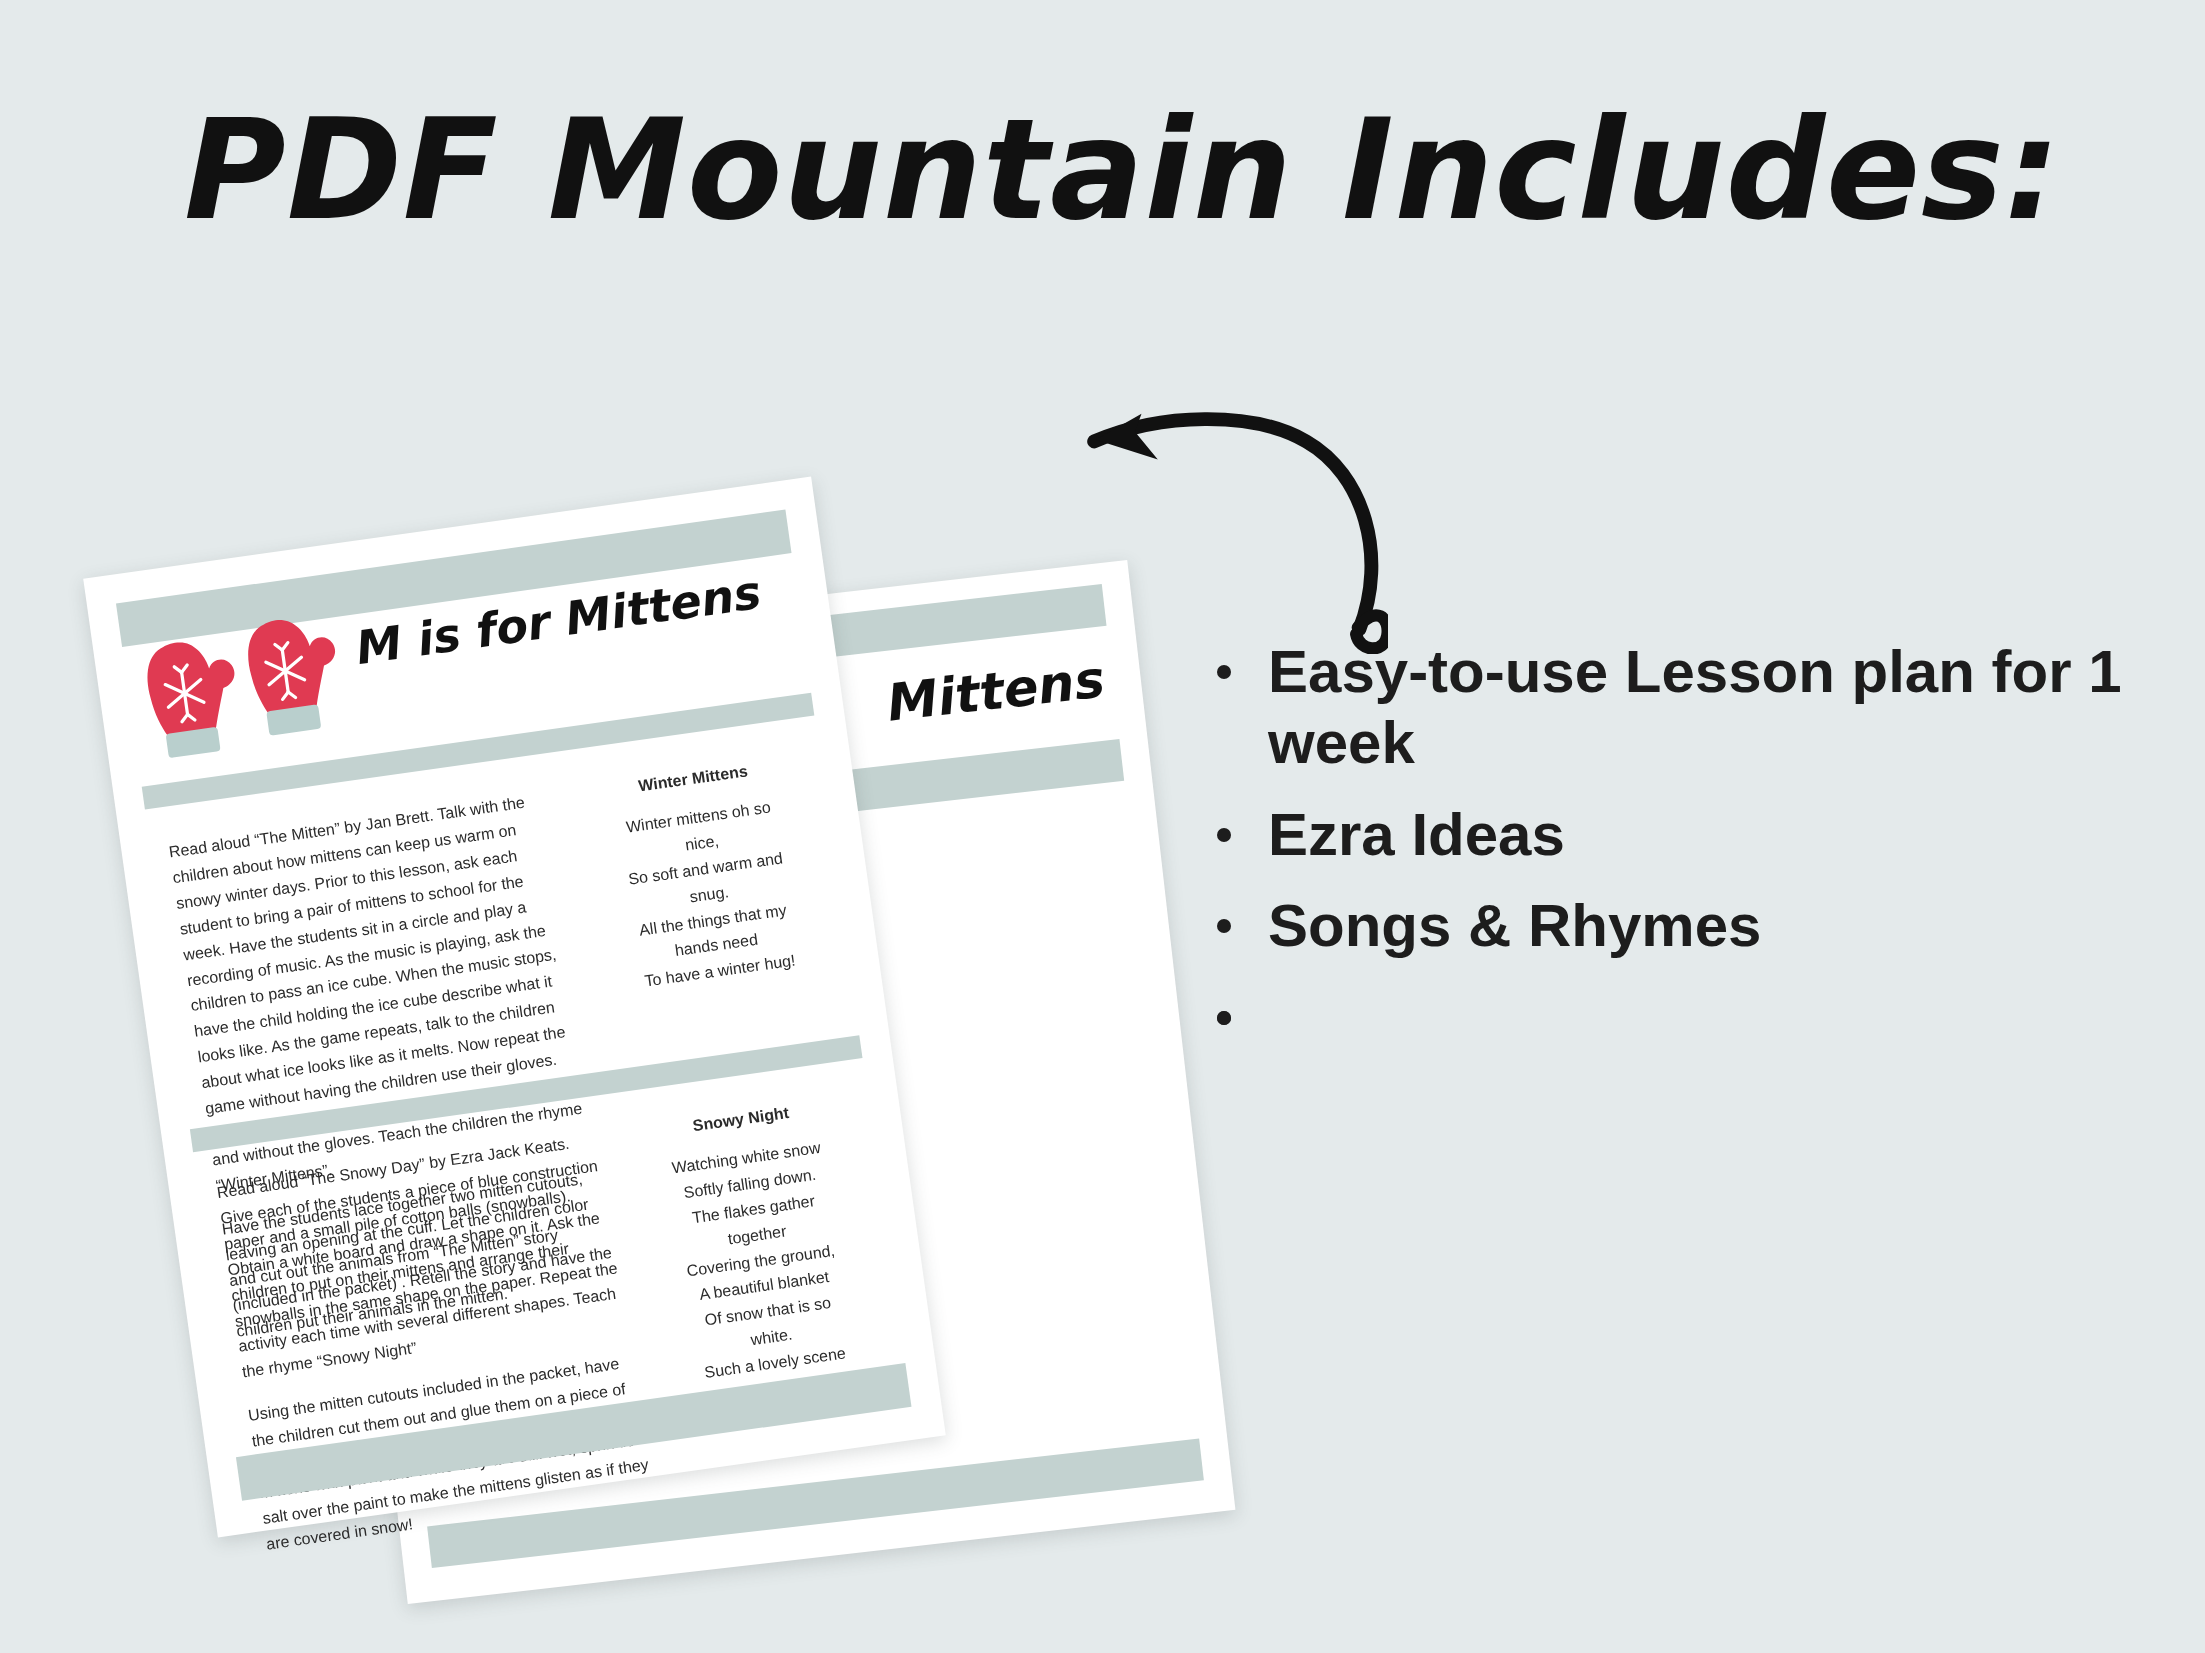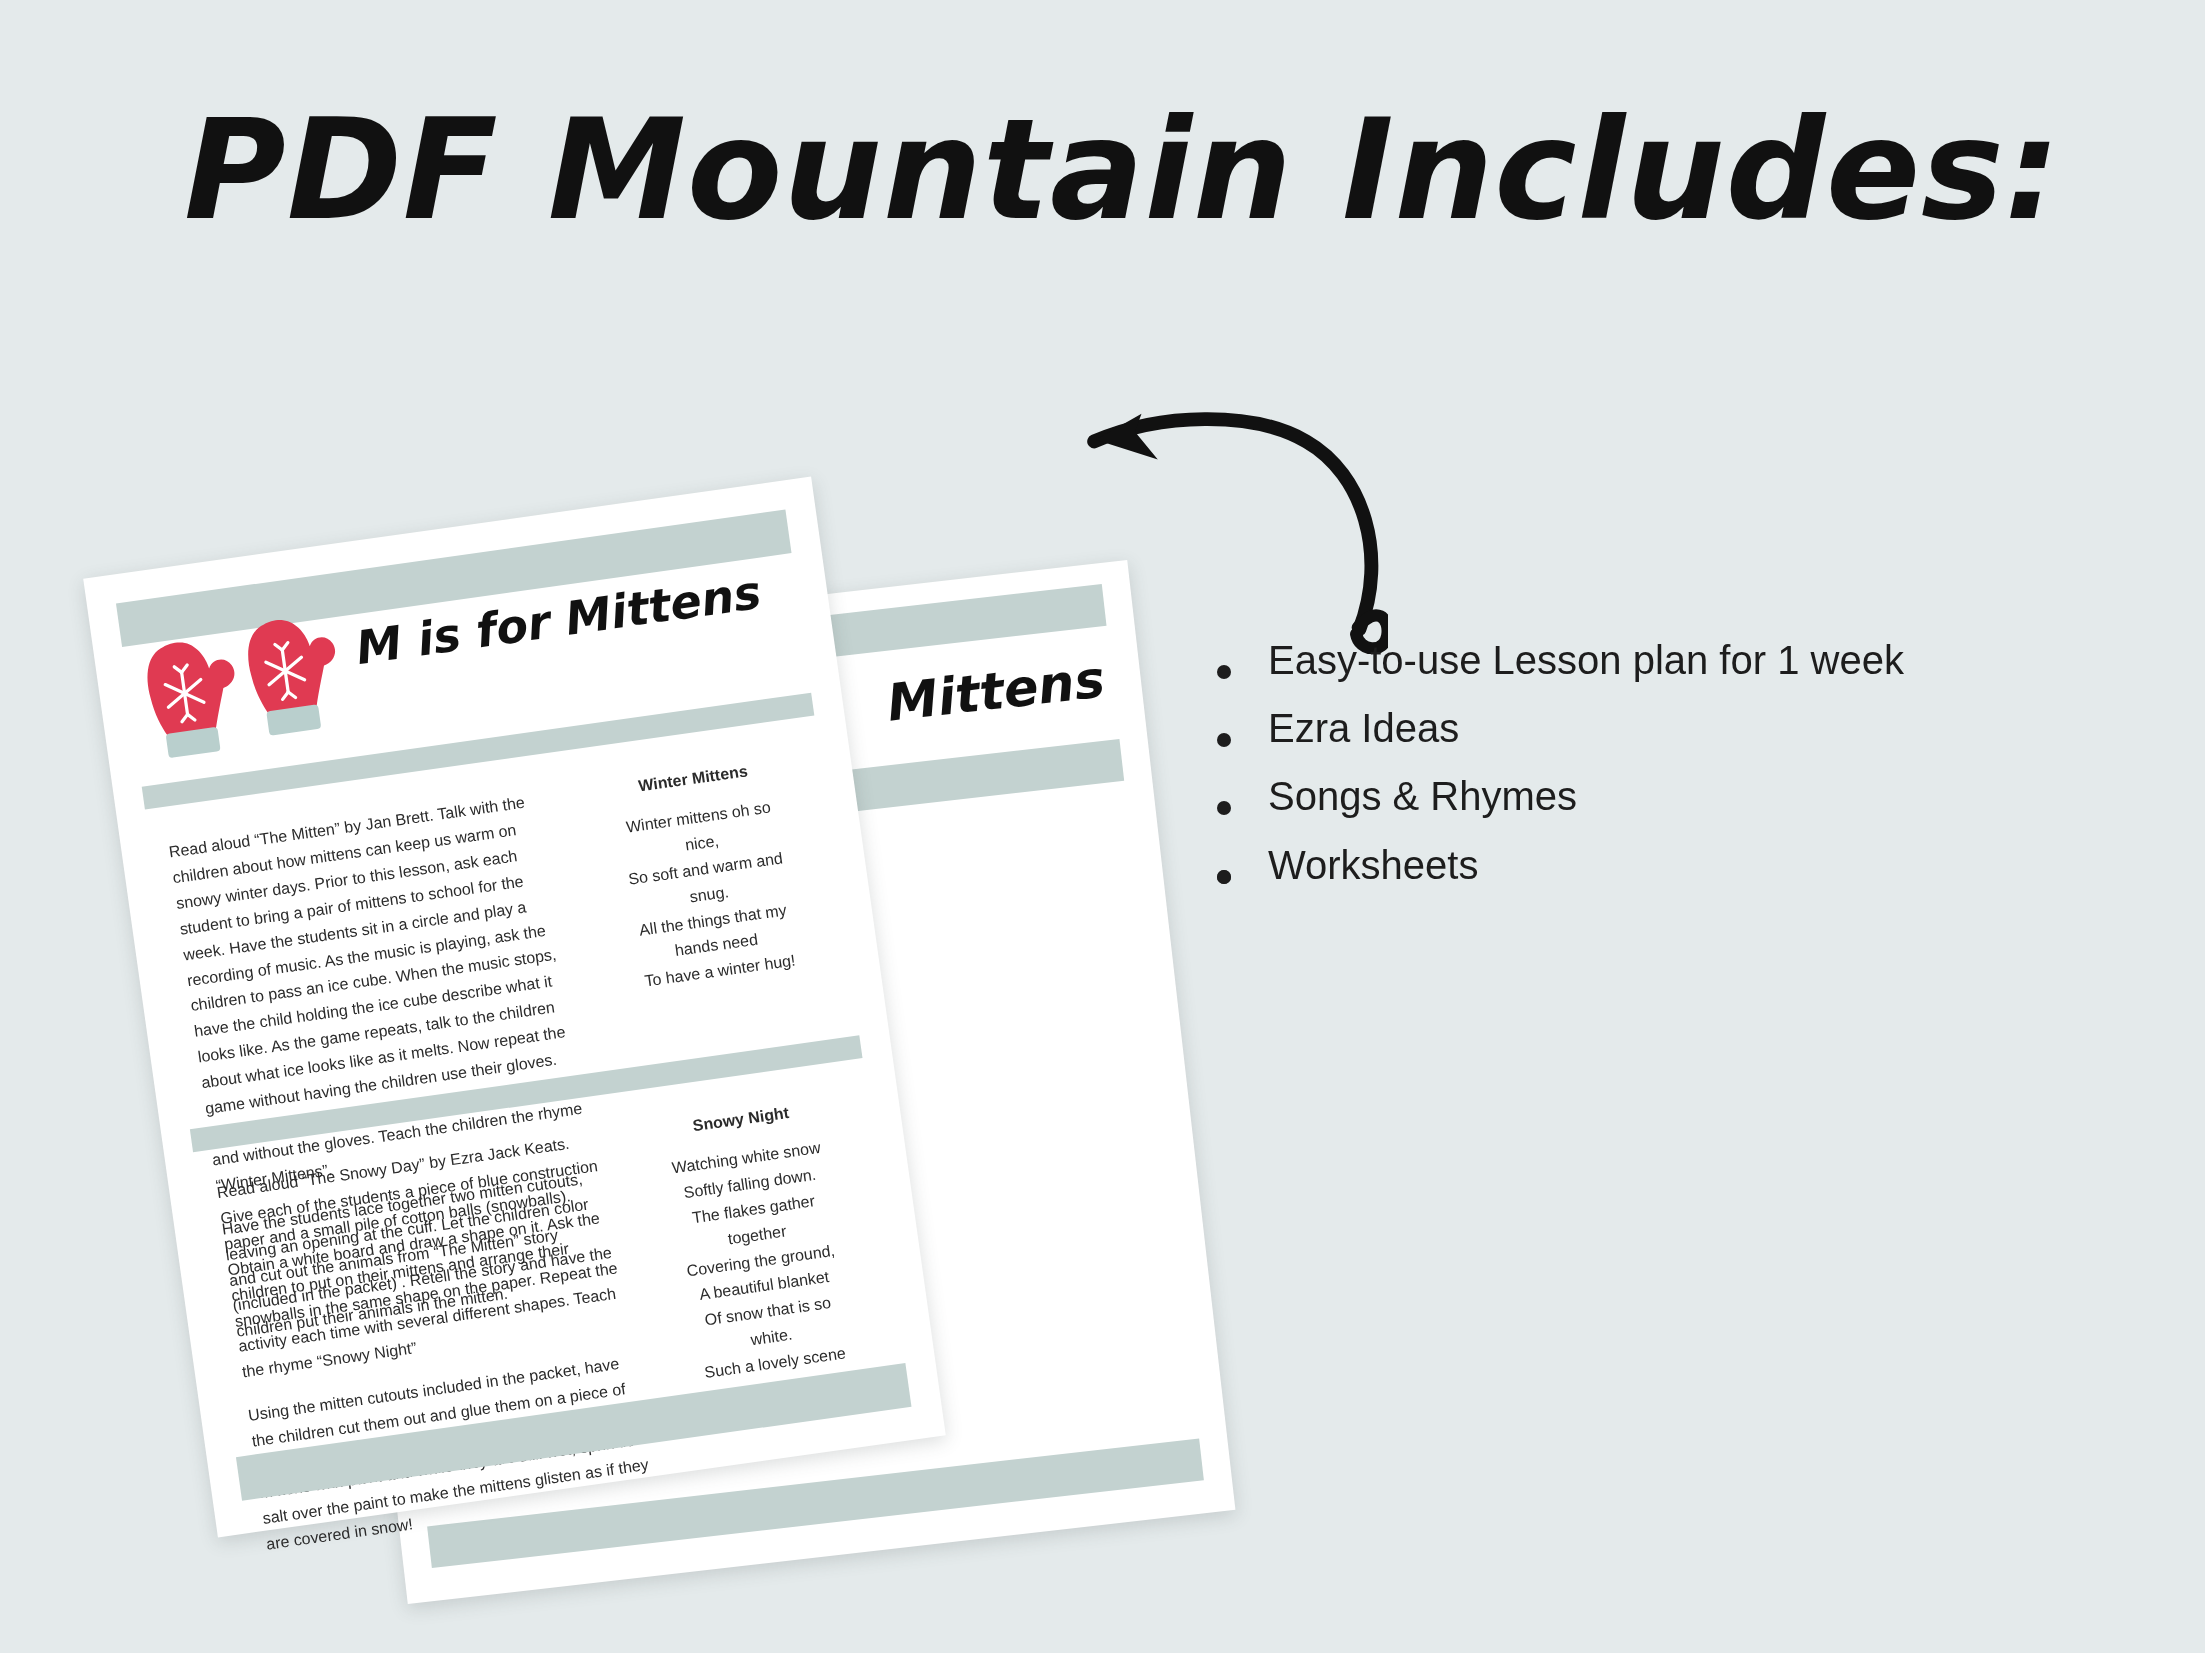--- a/index.html
+++ b/index.html
@@ -47,24 +47,24 @@
     top: 637px;
     width: 915px;
     list-style: none;
     margin: 0;
     padding: 0;
     color: #1d1d1d;
   }
   .bullets li {
     position: relative;
     padding-left: 59px;
-    font-size: 40px;
+    font-size: 60px;
     line-height: 1.18;
     margin-bottom: 21px;
-    font-weight: 400;
+    font-weight: 700;
   }
   .bullets li .dot {
     position: absolute;
     left: 8.2px;
     top: 28px;
     width: 14px;
     height: 14px;
     background: #1d1d1d;
     border-radius: 50%;
   }
@@ -186,21 +186,21 @@
     <path d="M393 298 c 22 -28, 40 -12, 36 10 c -4 22, -34 20, -38 -2" fill="none" stroke="#111111" stroke-width="15" stroke-linecap="round"></path>
     <path d="M72 68 L 128 36 L 120 58 L 148 92 Z" fill="#111111"></path>
   </svg>
 </div>
 
 <ul class="bullets">
   <li><span class="dot"></span><span>Easy-to-use Lesson plan for 1 week</span></li>
   <li><span class="dot"></span><span>Ezra Ideas</span></li>
   <li><span class="dot"></span><span>Songs &amp; Rhymes</span></li>
   <li><span class="dot"></span></li>
-  <li><span class="dot"></span><span>Worksheets</span></li>
+  <li><span class="dot"></span></li>
 </ul>
 
 <div class="sheet" id="sheet-back">
   <div class="inner">
     <div class="band"></div>
     <div class="title-area">
       <div class="title-text">Mittens</div>
     </div>
     <div class="band"></div>
 

